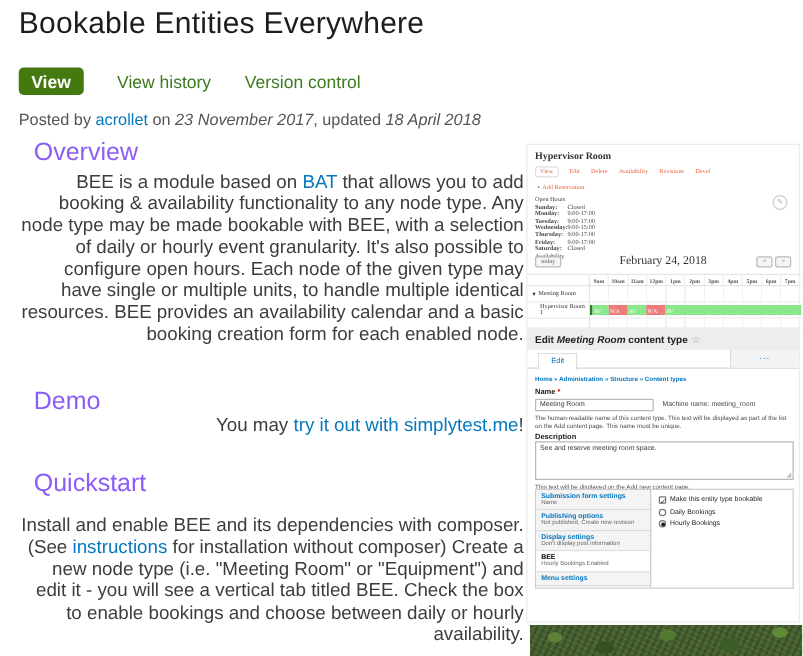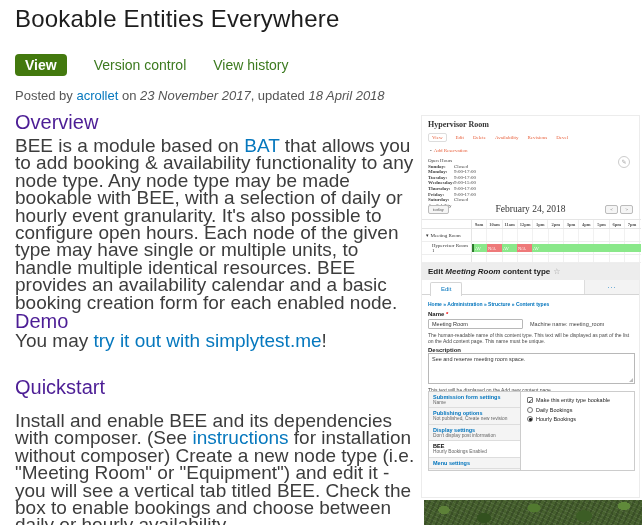--- a/index.html
+++ b/index.html
@@ -9,22 +9,22 @@
 
   
   .main { position:absolute; left:15px; top:0; width:406px; }
   .page-title { position:absolute; top:5px; left:0; font-size:24px; color:#1d1d1d; font-weight:400; letter-spacing:.2px; }
   .tabs { position:absolute; top:54px; left:0; display:flex; align-items:center; gap:27px; font-size:14px; }
   .tab-active { background:#43790e; color:#fff; padding:3px 10px; border-radius:4px; font-weight:600; cursor:pointer; }
   .tab-link { color:#3c7a1f; cursor:pointer; }
   .byline { position:absolute; top:88px; left:0; font-size:13px; color:#555; }
   .byline .em { font-style:italic; }
   a.lnk { color:#0678be; text-decoration:none; cursor:pointer; }
-  .h2 { position:absolute; left:0; font-size:20px; color:#4c1d95; font-weight:400; }
-  .para { position:absolute; left:0; width:404px; font-size:19px; line-height:17.4px; color:#3d3d3d; }
+  .h2 { position:absolute; left:12px; font-size:20px; color:#8b5cf6; font-weight:400; }
+  .para { position:absolute; left:0; width:404px; font-size:15px; line-height:17.4px; color:#3d3d3d;text-align:right; }
 
   
   .shot { position:absolute; background:#fff; border:1px solid #ececec; }
   .shot1 { left:421px; top:115px; width:219px; height:148px;font-family:Liberation Serif, serif; }
   .shot2 { left:421px; top:263px; width:219px; height:235px;padding-left:25px; }
 
   
   .s1-title { position:absolute; top:4px; left:6px; font-size:8px; font-weight:600; color:#333; }
   .s1-tabs { position:absolute; top:17px; left:6px; display:flex; gap:9px; font-size:5px; color:#e8603c; align-items:center; }
   .s1-tab-view { border:1px solid #ddd; border-radius:2px; padding:1px 3px; }
@@ -99,22 +99,22 @@
 </head>
 <body>
 
 <div class="page">
 
   <div class="main">
     <h1 class="page-title">Bookable Entities Everywhere</h1>
 
     <div class="tabs">
       <span class="tab-active">View</span>
+      <span class="tab-link">View history</span>
       <span class="tab-link">Version control</span>
-      <span class="tab-link">View history</span>
     </div>
 
     <div class="byline"><span>Posted by </span><a class="lnk">acrollet</a><span> on </span><span class="em">23 November 2017</span><span>, updated </span><span class="em">18 April 2018</span></div>
 
     <h2 class="h2" style="top:111px">Overview</h2>
     <p class="para" style="top:137px"><span>BEE is a module based on </span><a class="lnk">BAT</a><span> that allows you to add booking &amp; availability functionality to any node type. Any node type may be made bookable with BEE, with a selection of daily or hourly event granularity. It's also possible to configure open hours. Each node of the given type may have single or multiple units, to handle multiple identical resources. BEE provides an availability calendar and a basic booking creation form for each enabled node.</span></p>
 
     <h2 class="h2" style="top:310px">Demo</h2>
     <p class="para" style="top:332px"><span>You may </span><a class="lnk">try it out with simplytest.me</a><span>!</span></p>
 

